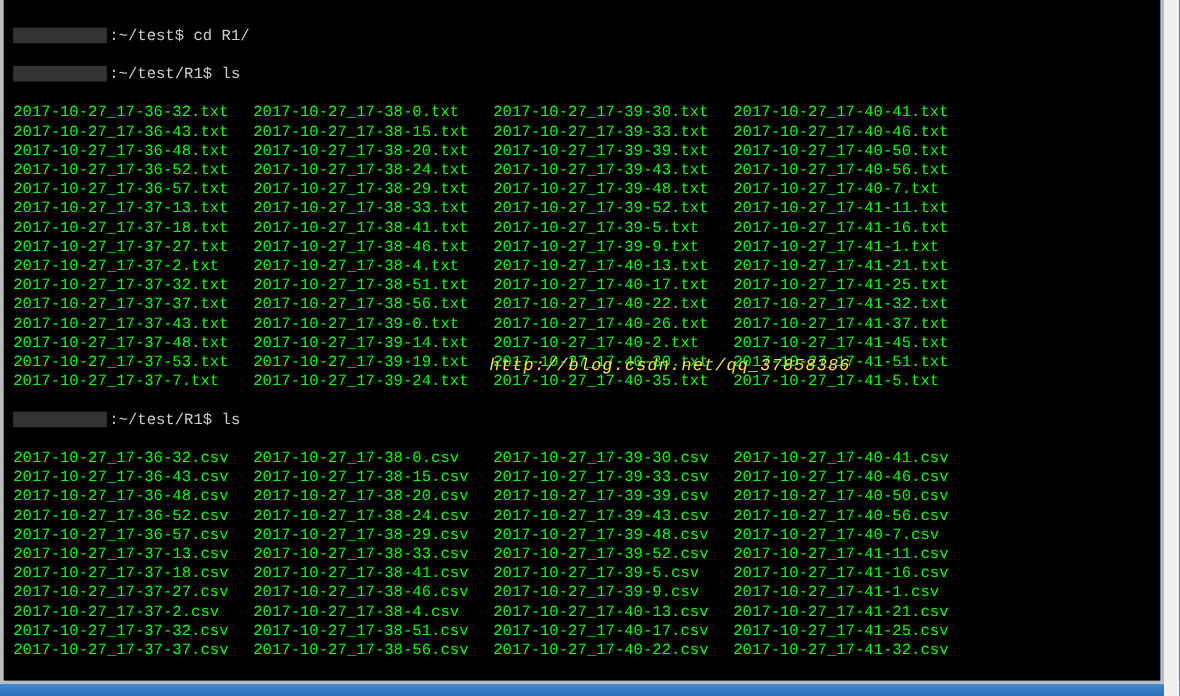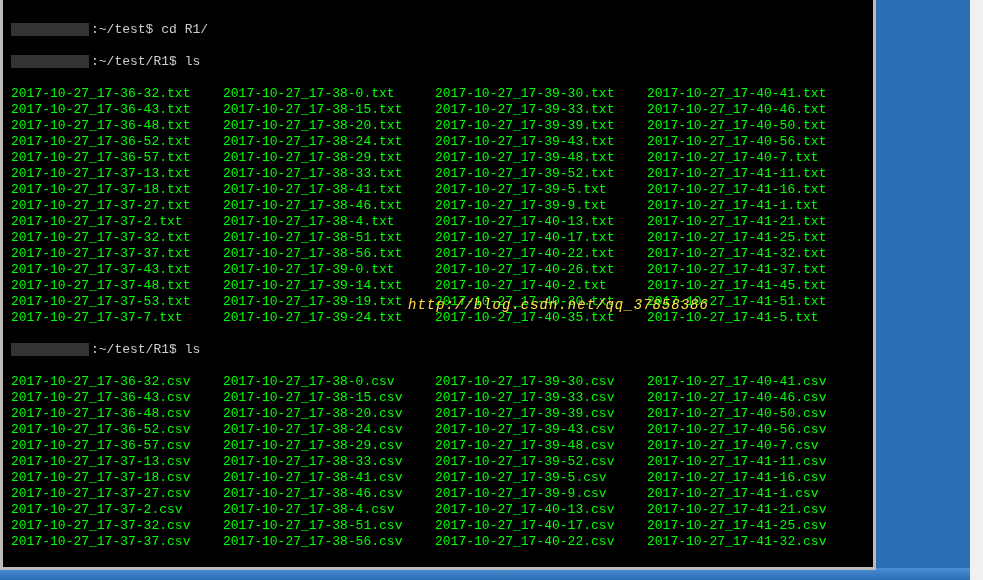--- a/index.html
+++ b/index.html
@@ -9,21 +9,21 @@
       font-size: 13px;
       width: 983px;
       height: 580px;
       overflow: hidden;
       position: relative;
     }
     .window-border {
       border: 3px solid #bbb;
       border-top: none;
       background: #0f766e;
-      width: 876px;
+      width: 970px;
       height: 570px;
       position: absolute;
       top: 0;
       left: 0;
       overflow: hidden;
     }
     .terminal {
       background: #000;
       color: #ccc;
       padding: 6px 8px;
@@ -38,21 +38,21 @@
       background: #333;
       color: #333;
       width: 78px;
       height: 13px;
       vertical-align: middle;
       margin-right: 2px;
     }
     .file-columns {
       display: grid;
       grid-template-columns: 200px 200px 200px 200px;
-      column-gap: 12px;
+      column-gap: 0px;
     }
     .file { color: #00ff00; }
     .watermark {
       position: absolute;
       top: 297px;
       left: 408px;
       color: #fde047;
       font-size: 14px;
       font-style: italic;
       letter-spacing: 1px;

